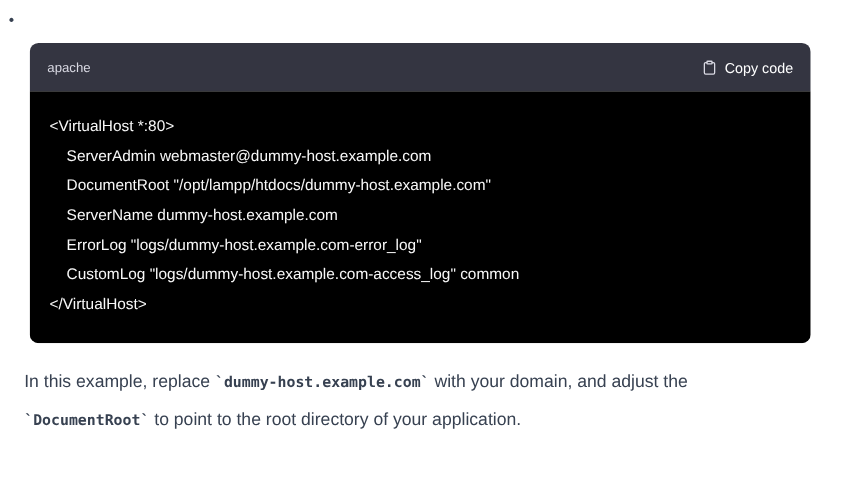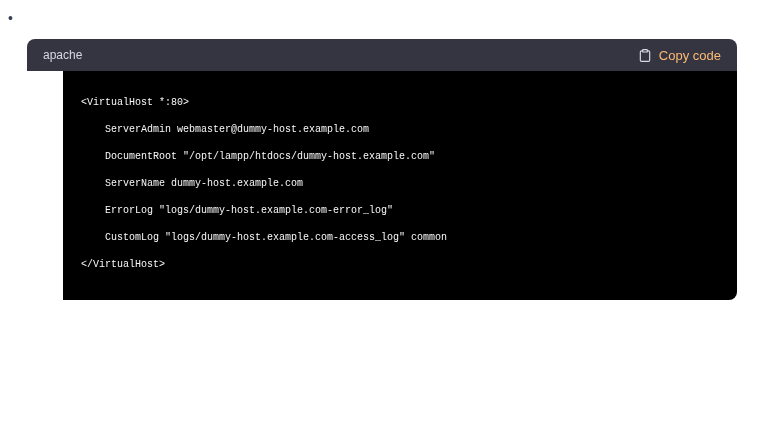--- a/index.html
+++ b/index.html
@@ -31,51 +31,50 @@
     font-size: 13.5px;
   }
 
   .code-block {
     margin: 4px 0 0 19px;
     width: 710px;
     border-radius: 8px;
     overflow: hidden;
   }
   .code-header {
-    height: 32px;
+    height: 44px;
     background: #343541;
     color: #d9d9e3;
     display: flex;
     align-items: center;
     justify-content: space-between;
     padding: 0 16px;
   }
   .code-lang { font-size: 12px; }
   .copy-btn {
     display: flex;
     align-items: center;
     gap: 7px;
     background: none;
     border: none;
-    color: #fdba74;
+    color: #ffffff;
     font-size: 13px;
     font-family: "Liberation Sans", sans-serif;
     cursor: pointer;
     padding: 0;
   }
   .copy-btn svg { display: block; }
   pre.code-body {
     background: #000000;
     color: #f8f8f8;
     padding: 18px 16px 22px 18px;
-    font-family: Liberation Mono, monospace;
-    font-size: 10px;
+    font-family: Liberation Sans, sans-serif;
+    font-size: 14px;
     line-height: 27px;
     white-space: pre;
-    margin-left: 36px;
   }
   pre.code-body code { font-family: inherit; }
 
   .outro { margin: 19px 0 0 14px; width: 724px; }
 </style>
 </head>
 <body>
 
 <div class="content">
 
@@ -98,14 +97,15 @@
     </div>
     <pre class="code-body"><code>&lt;VirtualHost *:80&gt;
     ServerAdmin webmaster@dummy-host.example.com
     DocumentRoot "/opt/lampp/htdocs/dummy-host.example.com"
     ServerName dummy-host.example.com
     ErrorLog "logs/dummy-host.example.com-error_log"
     CustomLog "logs/dummy-host.example.com-access_log" common
 &lt;/VirtualHost&gt;</code></pre>
   </div>
 
+  <div class="rich outro">In this example, replace <code class="inline-code">`dummy-host.example.com`</code> with your domain, and adjust the<br><code class="inline-code">`DocumentRoot`</code> to point to the root directory of your application.</div>
 
 </div>
 
 </body></html>

